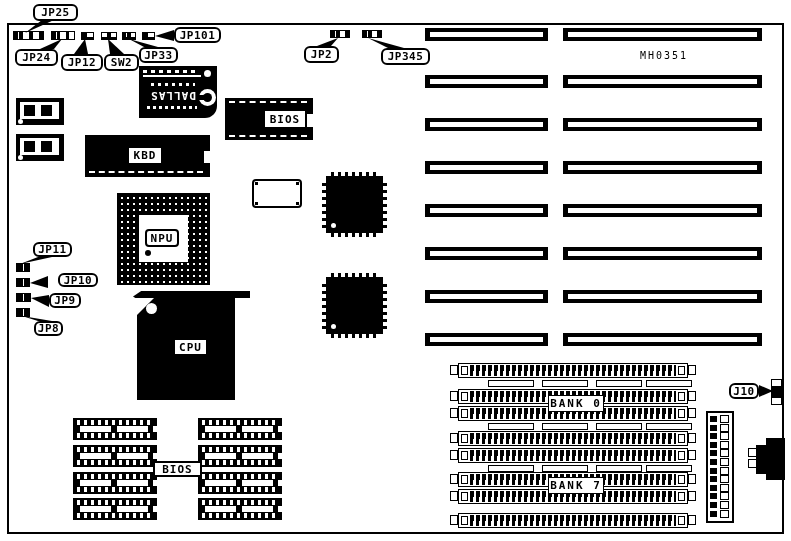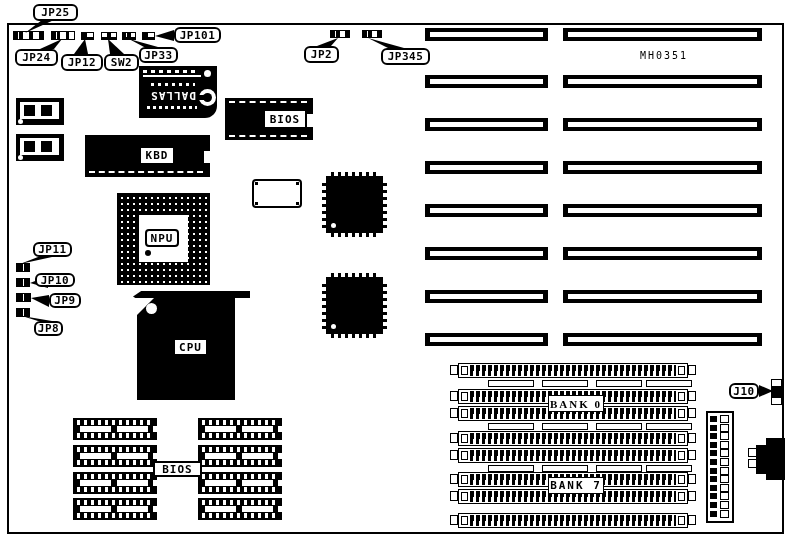--- a/index.html
+++ b/index.html
@@ -36,21 +36,21 @@
     <div class="abs" style="left:4px;top:3px;width:78px;border-top:2px dashed #fff;"></div>
     <div class="abs" style="left:4px;bottom:3px;width:78px;border-top:2px dashed #fff;"></div>
     <div class="abs wht" style="right:0;top:16px;width:6px;height:13px;"></div>
   </div>
   <div class="abs comp-label" style="left:264px;top:110px;width:42px;height:18px;">BIOS</div>
 
   <div class="abs blk" style="left:85px;top:135px;width:125px;height:42px;z-index:2;">
     <div class="abs" style="left:4px;bottom:4px;width:114px;border-top:2px dashed #fff;"></div>
     <div class="abs wht" style="right:0;top:16px;width:6px;height:12px;"></div>
   </div>
-  <div class="abs comp-label" style="left:140px;top:147px;width:34px;height:17px;">KBD</div>
+  <div class="abs comp-label" style="left:128px;top:147px;width:34px;height:17px;">KBD</div>
 
   <div class="abs" style="left:117px;top:193px;width:93px;height:92px;background:#000 radial-gradient(#fff 1.2px,transparent 1.4px);background-size:6px 6px;background-position:2px 2px;z-index:2;">
     <div class="abs wht" style="left:22px;top:22px;width:49px;height:47px;">
       <div class="abs blk" style="left:6px;bottom:6px;width:6px;height:6px;border-radius:50%;"></div>
     </div>
   </div>
   <div class="abs comp-label" style="left:145px;top:229px;width:34px;height:18px;border-width:2px;border-radius:4px;">NPU</div>
 
   <div class="abs blk" style="left:133px;top:291px;width:117px;height:7px;clip-path:polygon(0 80%,7% 0,100% 0,100% 100%,2% 100%);"></div>
 
@@ -83,28 +83,28 @@
 
   <div class="abs jp-label" style="left:33px;top:4px;width:45px;height:17px;">JP25</div>
   <div class="abs jp-label" style="left:15px;top:49px;width:43px;height:17px;">JP24</div>
   <div class="abs jp-label" style="left:61px;top:54px;width:42px;height:17px;">JP12</div>
   <div class="abs jp-label" style="left:104px;top:54px;width:35px;height:17px;">SW2</div>
   <div class="abs jp-label" style="left:139px;top:47px;width:39px;height:16px;">JP33</div>
   <div class="abs jp-label" style="left:174px;top:27px;width:47px;height:16px;">JP101</div>
   <div class="abs jp-label" style="left:304px;top:46px;width:35px;height:17px;">JP2</div>
   <div class="abs jp-label" style="left:381px;top:48px;width:49px;height:17px;">JP345</div>
   <div class="abs jp-label" style="left:33px;top:242px;width:39px;height:15px;">JP11</div>
-  <div class="abs jp-label" style="left:35px;top:273px;width:40px;height:14px;">JP10</div>
+  <div class="abs jp-label" style="left:58px;top:273px;width:40px;height:14px;">JP10</div>
   <div class="abs jp-label" style="left:49px;top:293px;width:32px;height:15px;">JP9</div>
   <div class="abs jp-label" style="left:34px;top:321px;width:29px;height:15px;">JP8</div>
   <div class="abs jp-label" style="left:729px;top:383px;width:30px;height:16px;">J10</div>
 
   <div class="abs" style="left:640px;top:50px;width:60px;height:12px;font-size:10px;letter-spacing:2px;color:#000;">MH0351</div>
 
-  <div class="abs comp-label" style="left:548px;top:395px;width:56px;height:17px;letter-spacing:2px;font-family:Liberation Serif, serif;">BANK 0</div>
+  <div class="abs comp-label" style="left:548px;top:395px;width:56px;height:17px;letter-spacing:2px;">BANK 0</div>
   <div class="abs comp-label" style="left:548px;top:477px;width:56px;height:17px;letter-spacing:2px;">BANK 7</div>
   <div class="abs comp-label" style="left:153px;top:461px;width:49px;height:16px;border-width:2px;">BIOS</div>
 
   <div class="abs" style="left:771px;top:379px;width:11px;height:26px;border:1px solid #000;background:#fff;display:flex;flex-direction:column;z-index:2;">
     <div style="flex:1;background:#fff;"></div>
     <div style="flex:1;background:#000;"></div>
     <div style="flex:1;background:#000;"></div>
     <div style="flex:1;background:#fff;"></div>
   </div>
 

